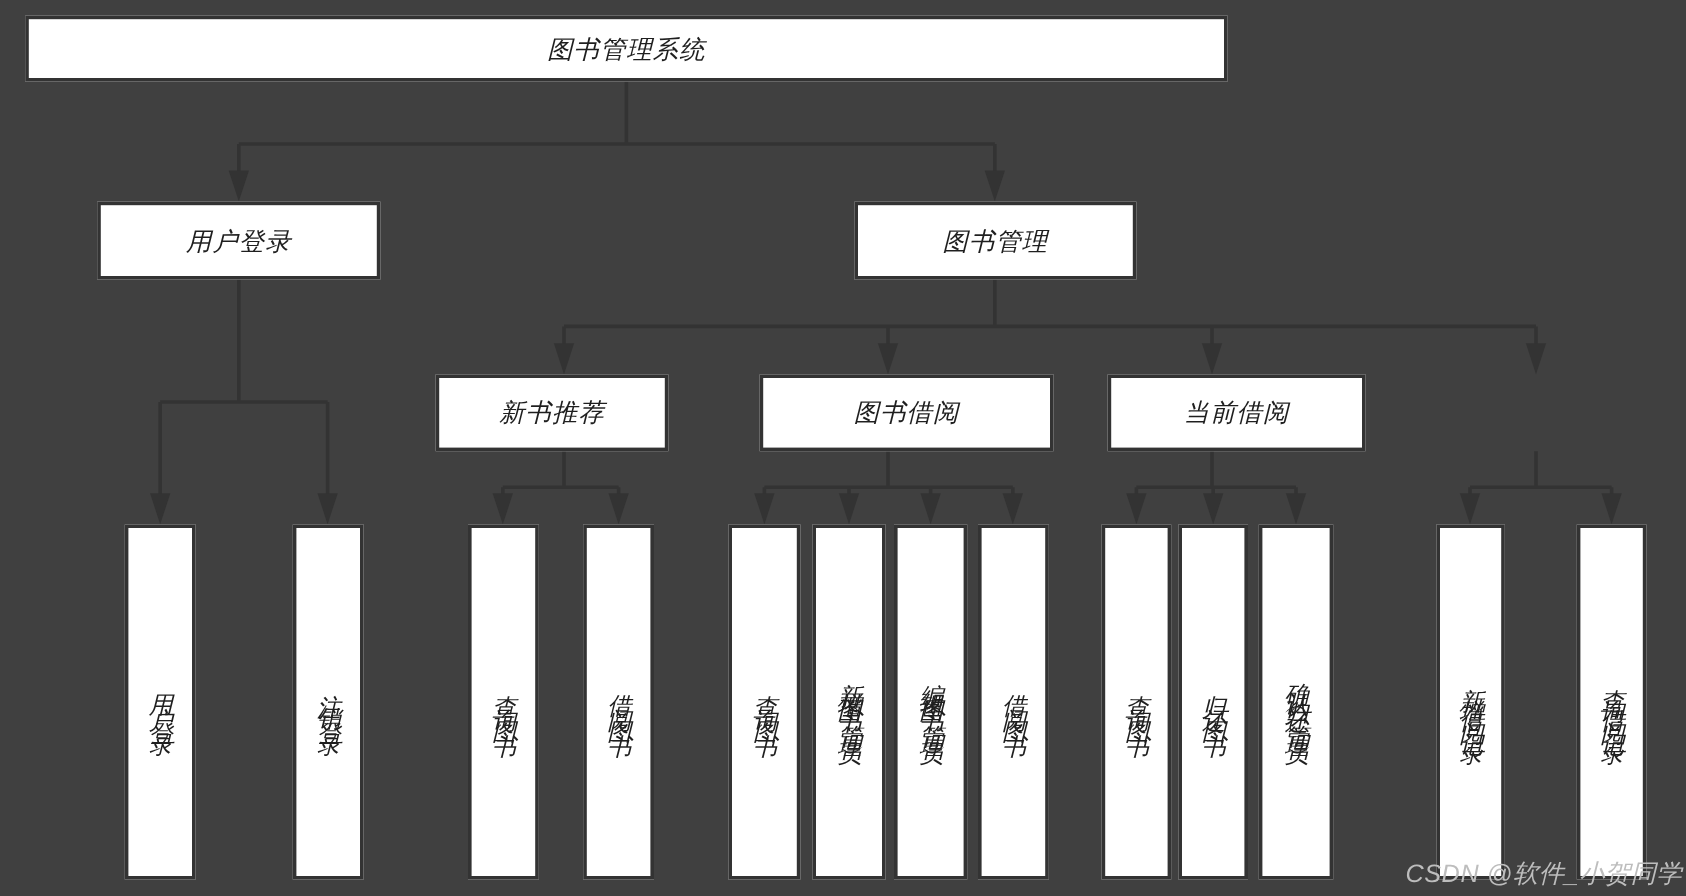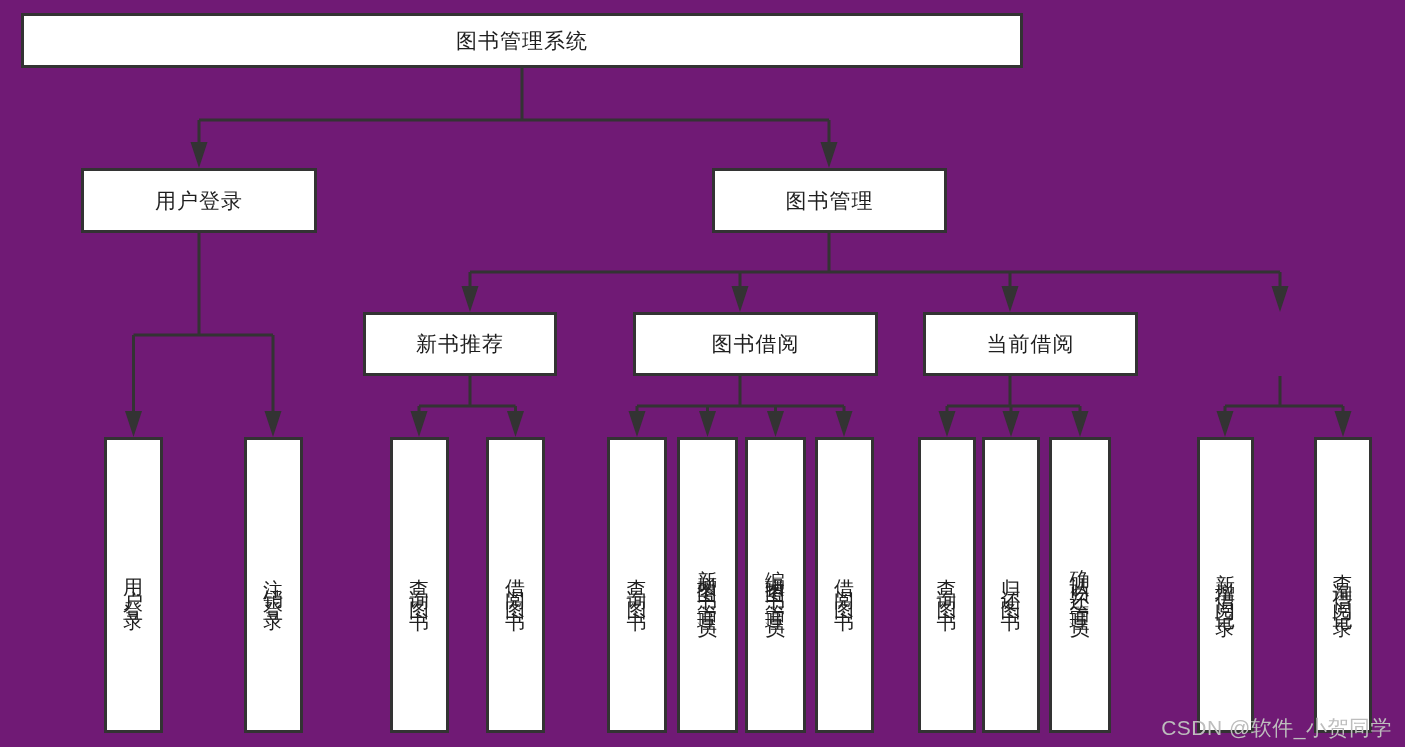--- a/index.html
+++ b/index.html
@@ -1,22 +1,23 @@
 <!DOCTYPE html>
 <html><head>
 <meta charset="utf-8">
 <style>
   html, body { margin: 0; padding: 0; background: #ffffff; }
   .stage {
     position: relative;
     width: 1405px;
     height: 747px;
-    background: #701a75;
+    background: #404040;
     overflow: hidden;
     font-family: "Liberation Sans", "DejaVu Sans", sans-serif;
+    font-style: italic;
   }
   .connectors {
     position: absolute;
     left: 0; top: 0;
     width: 1405px; height: 747px;
     z-index: 1;
   }
   .node {
     position: absolute;
     box-sizing: border-box;
@@ -36,21 +37,21 @@
   .v-label {
     writing-mode: vertical-rl;
     text-orientation: mixed;
     font-size: 20px;
     letter-spacing: 11px;
     line-height: 1;
     white-space: nowrap;
   }
   .watermark {
     position: absolute;
-    right: 13px;
+    right: 3px;
     top: 714px;
     font-size: 21px;
     color: #bdbdbd;
     letter-spacing: 0.5px;
     white-space: nowrap;
     z-index: 5;
     margin-left: 20px;
   }
 </style>
 </head>

